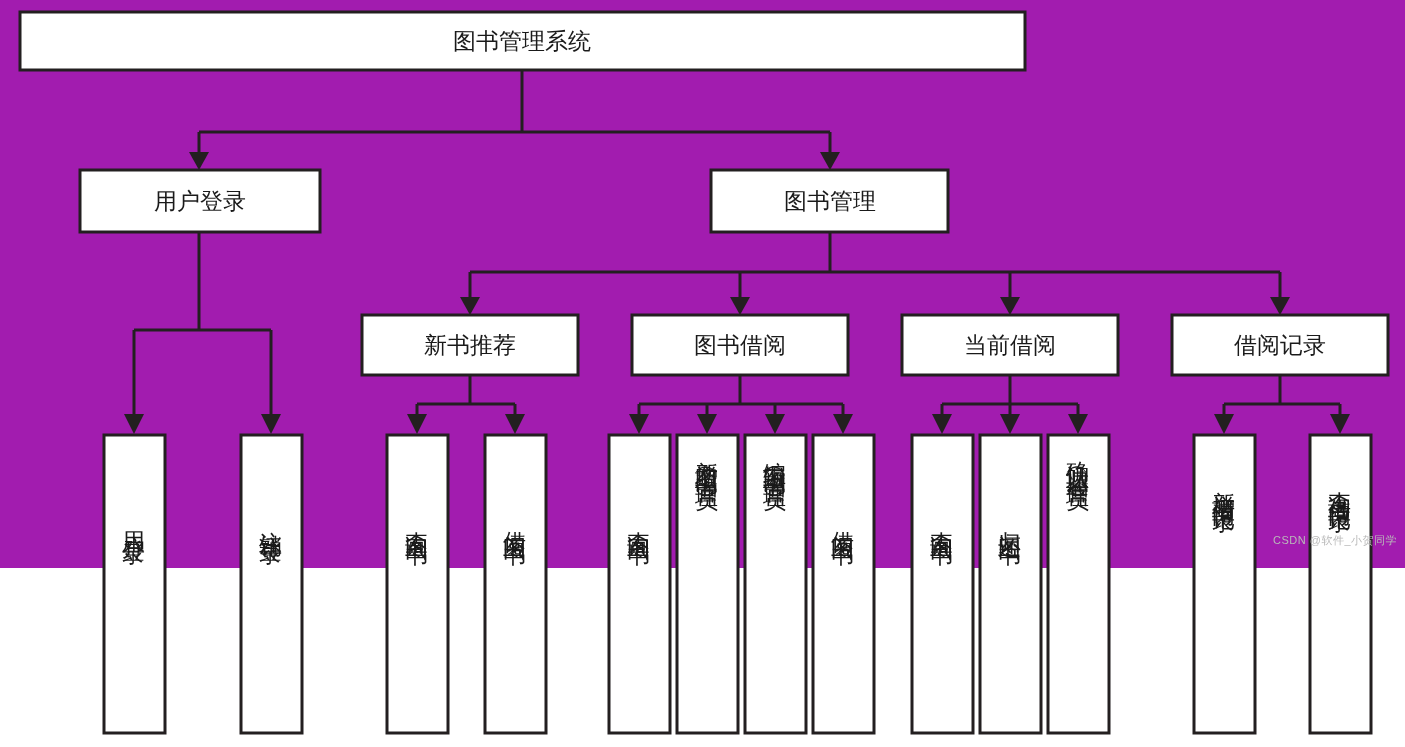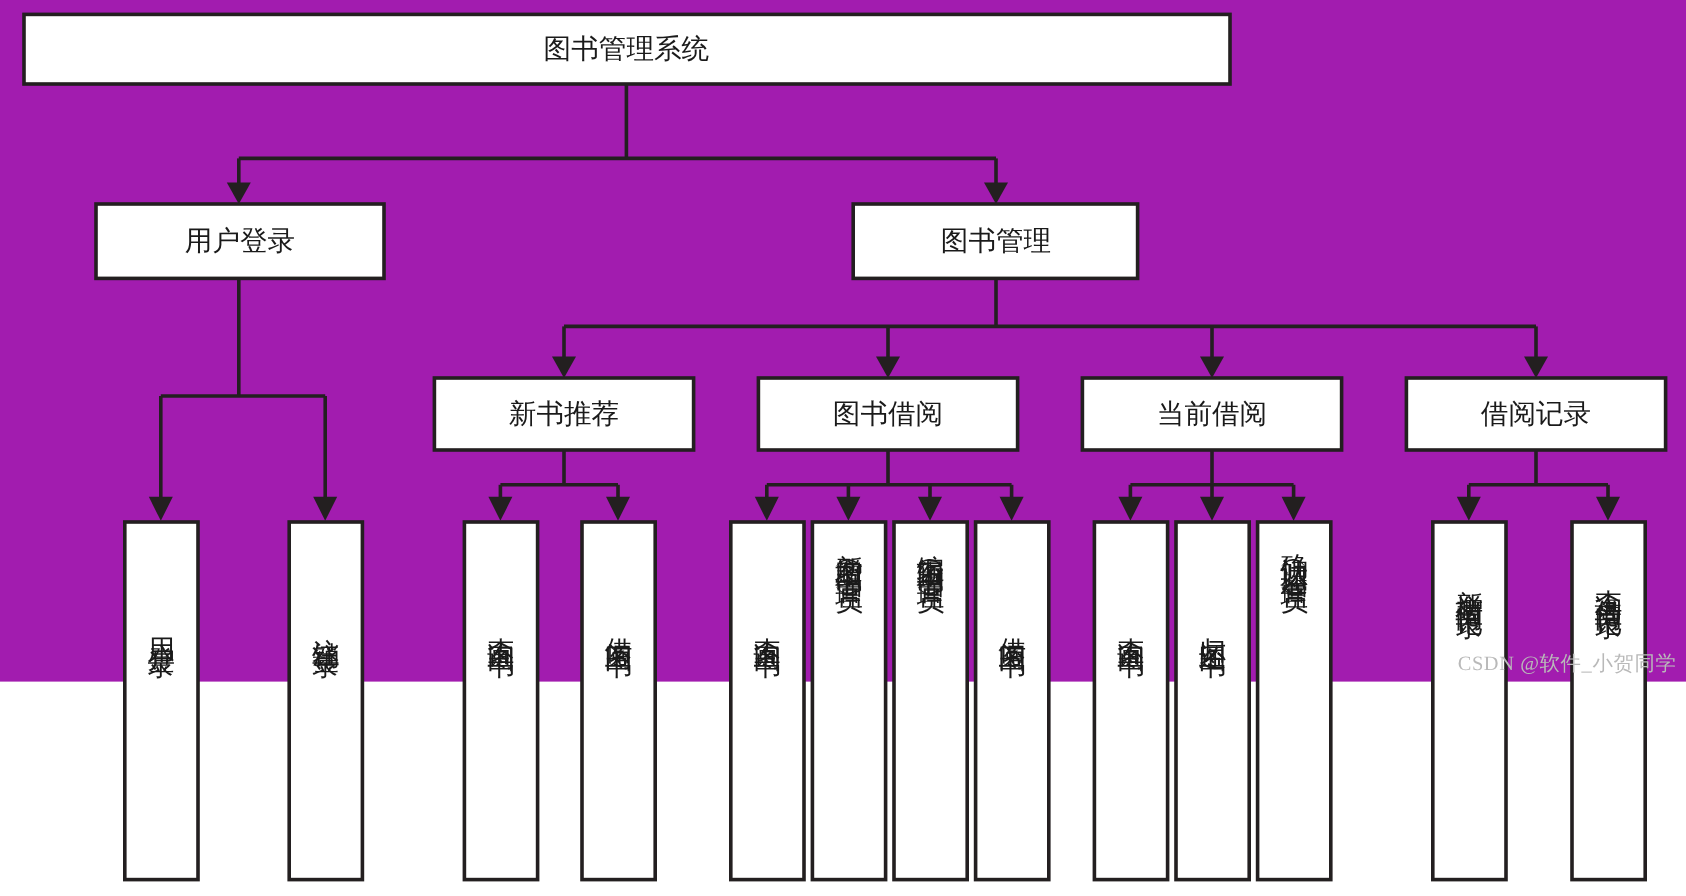--- a/index.html
+++ b/index.html
@@ -54,23 +54,23 @@
     font-family: "DejaVu Sans", "Liberation Sans", sans-serif;
     font-size: 23px;
     writing-mode: vertical-rl;
     text-orientation: upright;
     text-anchor: start;
     letter-spacing: 4px;
   }
   .watermark {
     position: absolute;
     right: 8px;
-    bottom: 4px;
-    font-family: Liberation Serif, serif;
-    font-size: 17px;
+    bottom: 20px;
+    font-family: Liberation Sans, sans-serif;
+    font-size: 11px;
     color: #b9b9b9;
     white-space: nowrap;
     pointer-events: none;
     letter-spacing: 0.5px;
   }
 </style>
 </head>
 <body>
 
 <div id="diagram-root">

